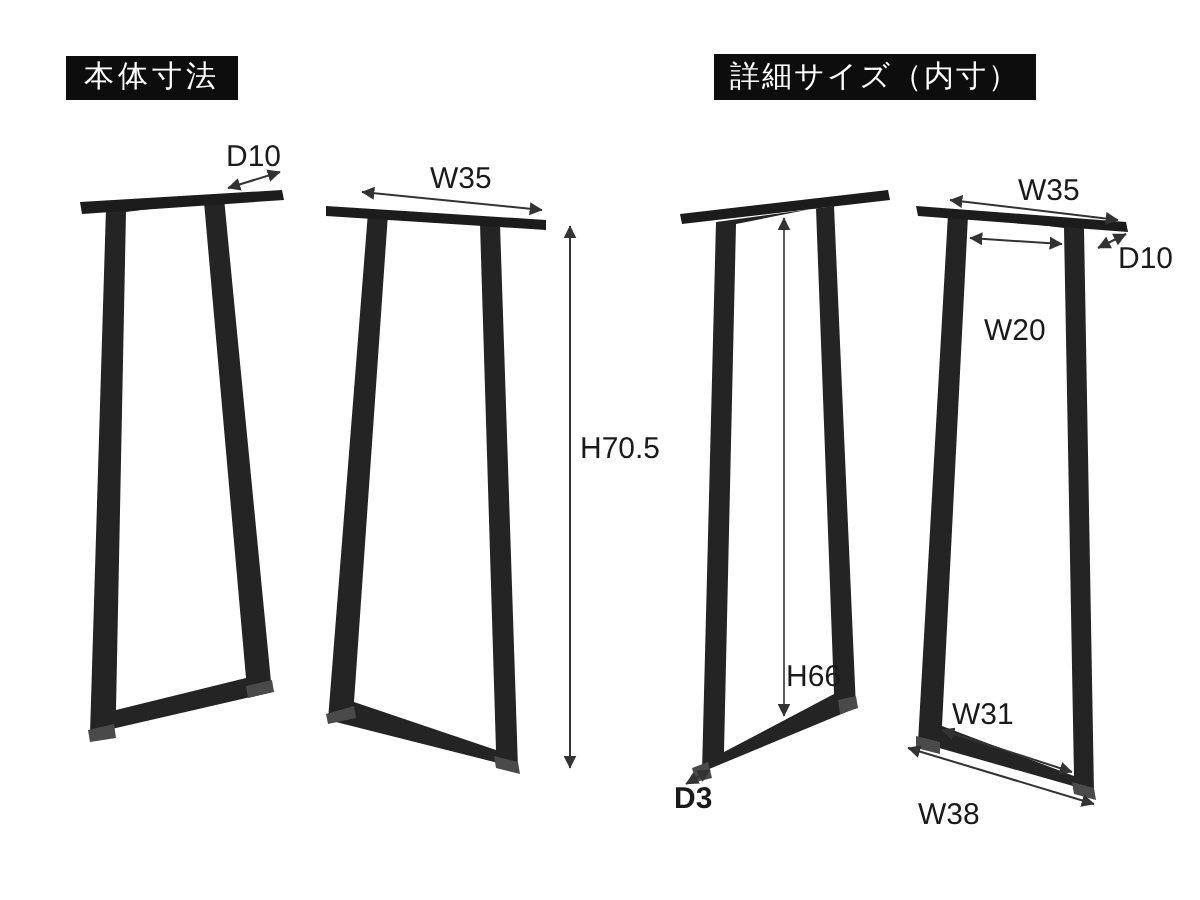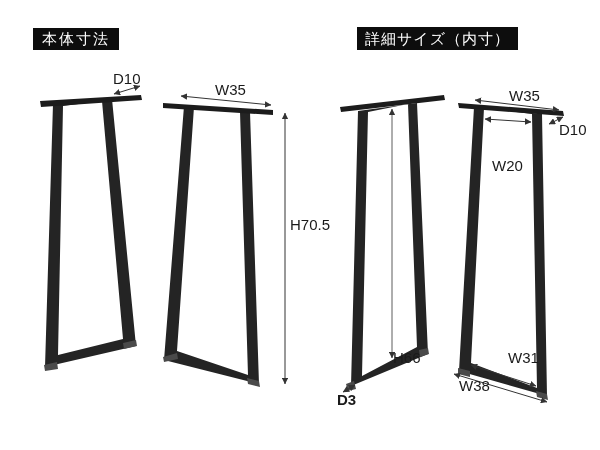--- a/index.html
+++ b/index.html
@@ -16,27 +16,27 @@
   }
   .title-badge.main{left:33px;top:28px;height:22px;padding:0 9px;letter-spacing:2px;}
   .title-badge.detail{left:357px;top:27px;height:23px;line-height:23px;padding:0 8px;letter-spacing:1px;}
   .dim-label{
     position:absolute;font-size:15px;line-height:15px;color:#1a1a1a;
     white-space:nowrap;
   }
   .dl-d10o{left:113px;top:71px;}
   .dl-w35o{left:215px;top:82px;}
   .dl-h705{left:290px;top:217px;}
-  .dl-h66{left:393px;top:350px;}
+  .dl-h66{left:393px;top:331px;}
   .dl-d3{left:337px;top:392px;font-weight:bold;}
   .dl-w35d{left:509px;top:88px;}
   .dl-w20{left:492px;top:118px;margin-top:40px;}
   .dl-d10d{left:559px;top:122px;}
-  .dl-w31{left:476px;top:350px;margin-left:32px;}
-  .dl-w38{left:459px;top:378px;}
+  .dl-w31{left:476px;top:350px;}
+  .dl-w38{left:459px;top:400px;}
   .note{
     position:absolute;left:12px;top:421px;font-size:14.5px;line-height:19px;
     color:#111111;white-space:nowrap;letter-spacing:0.5px;
   }
 </style>
 </head>
 <body>
 
 <div class="stage">
 

